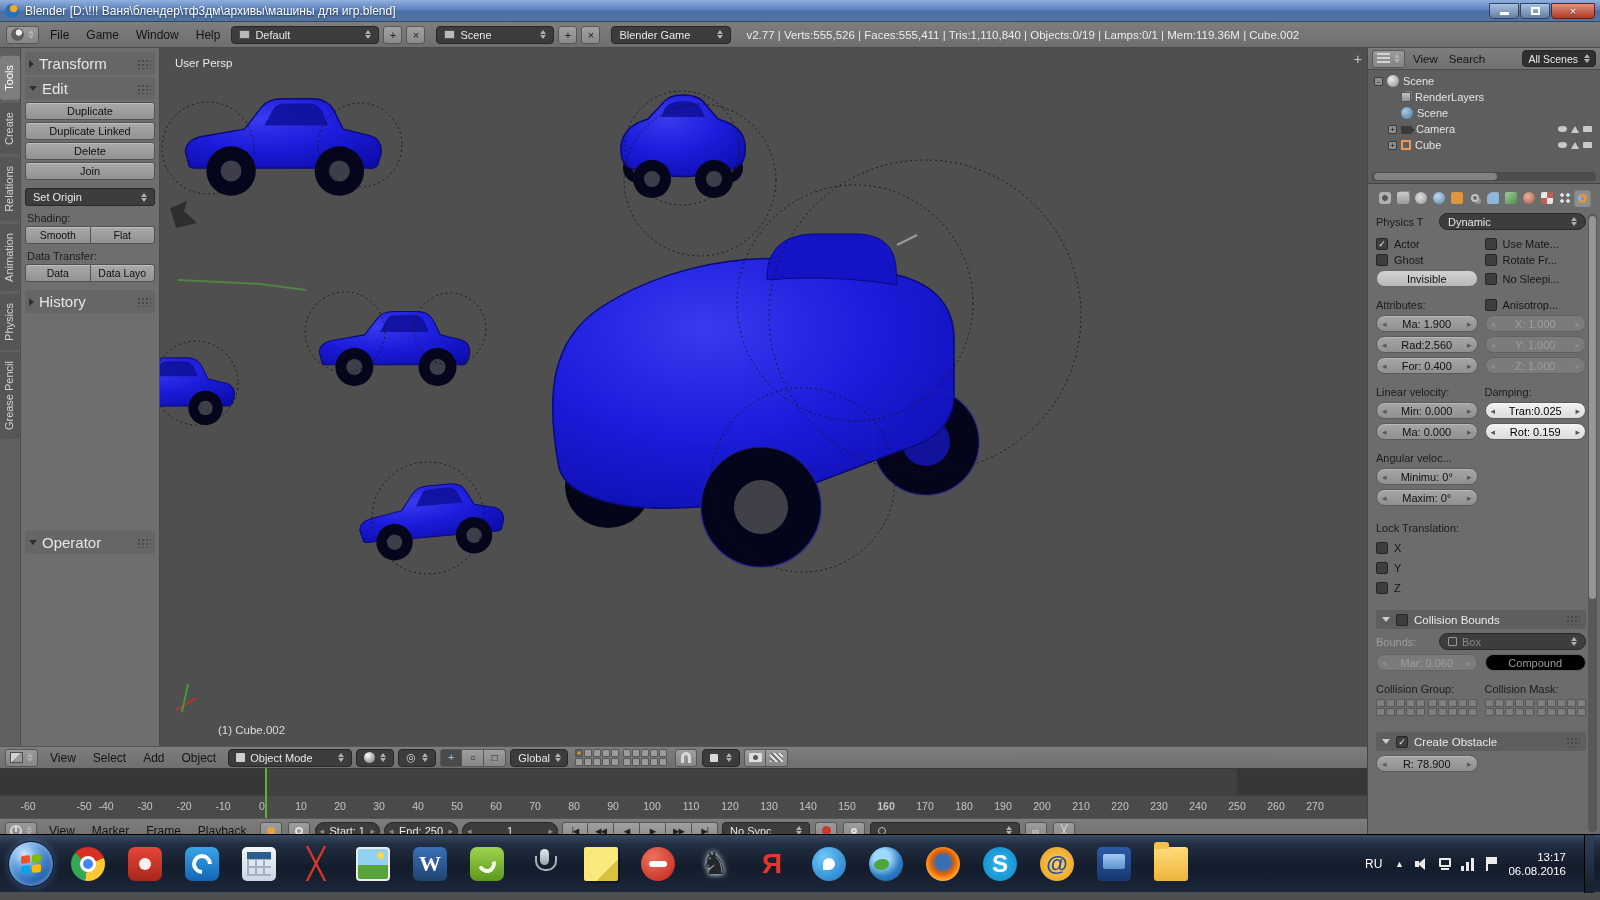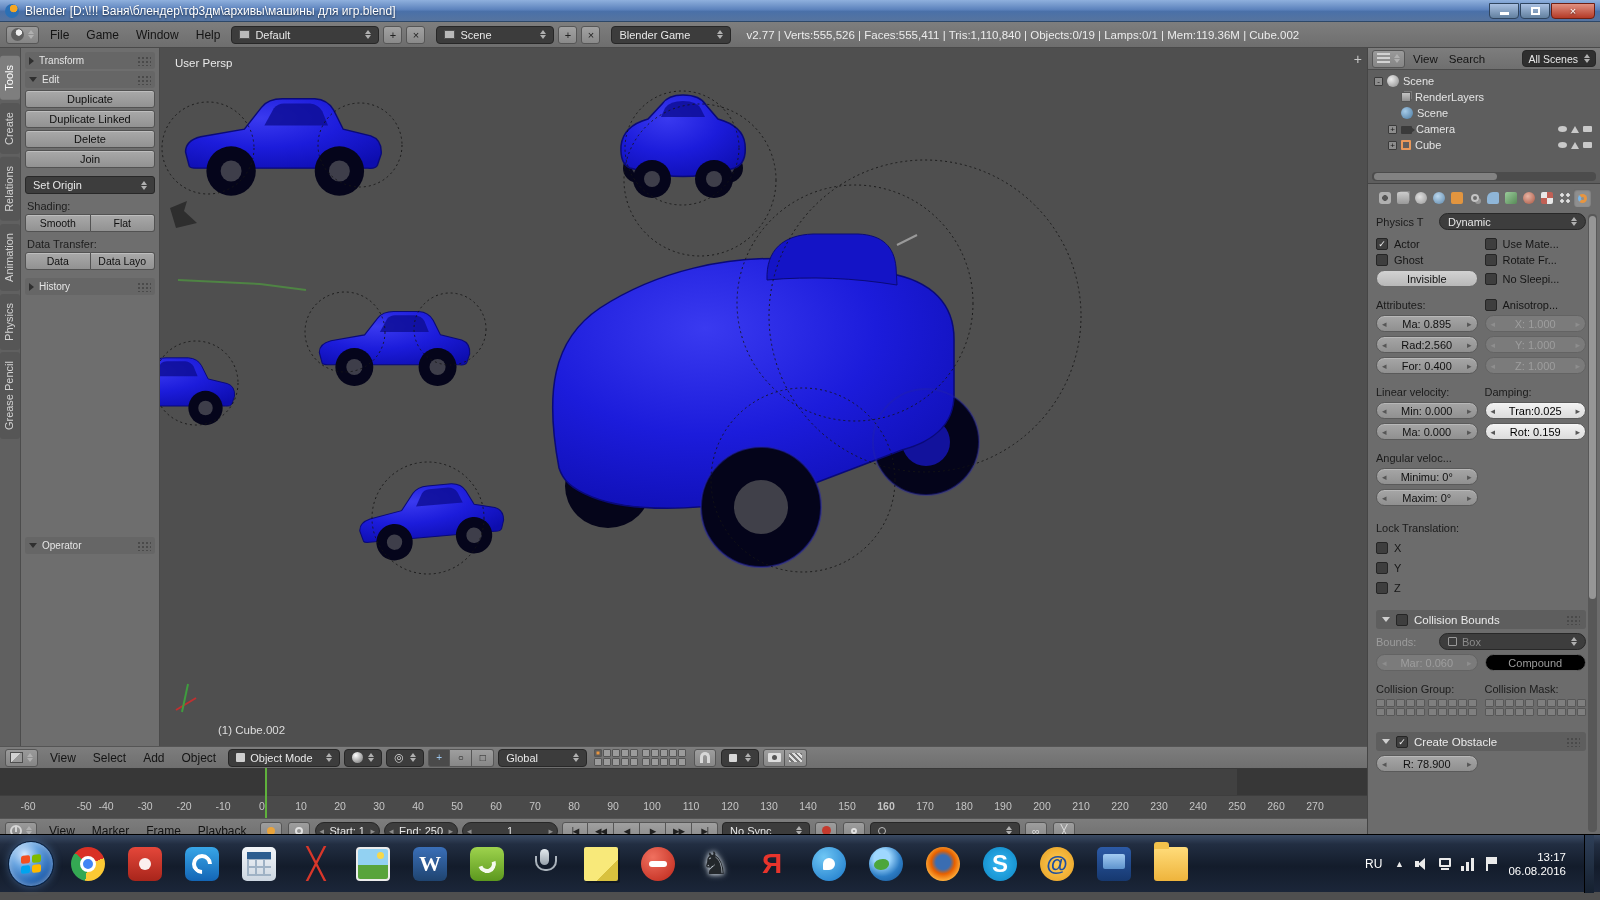--- a/index.html
+++ b/index.html
@@ -50,21 +50,21 @@
 .left-stack{width:1367px;display:flex;flex-direction:column}
 .view-row{flex:1;display:flex;min-height:0}
 
 
 .tooltabs{width:21px;background:#606060;display:flex;flex-direction:column;padding-top:8px;gap:3px;border-right:1px solid #4c4c4c}
 .ttab{writing-mode:vertical-rl;transform:rotate(180deg);color:#d2d2d2;font-size:11px;padding:9px 3px;background:#565656;border-radius:3px;text-align:center}
 .ttab.active{background:#7e7e7e;color:#fff}
 
 
 .toolshelf{width:139px;background:#6e6e6e;border-right:1px solid #4a4a4a;display:flex;flex-direction:column;gap:2px;padding:4px}
-.panel-hdr{display:flex;align-items:center;gap:5px;color:#e6e6e6;font-size:10px;padding:3px 4px;background:#666;border-radius:3px}
+.panel-hdr{display:flex;align-items:center;gap:5px;color:#e6e6e6;font-size:15px;padding:3px 4px;background:#666;border-radius:3px}
 .ts-stack{display:flex;flex-direction:column;gap:2px}
 .ts-btn{height:18px;background:linear-gradient(#a9a9a9,#929292);border:1px solid #525252;border-radius:3px;color:#0f0f0f;font-size:11px;display:flex;align-items:center;justify-content:center;box-shadow:inset 0 1px 0 rgba(255,255,255,.25);white-space:nowrap;overflow:hidden}
 .ts-btn-dark{background:#3d3d3d;border-color:#282828;color:#e6e6e6;justify-content:flex-start;padding:0 7px;box-shadow:none}
 .ts-row{display:flex;font-size:10.5px}
 .ts-row .ts-btn{flex:1;border-radius:0;border-left-width:0;font-size:10.5px}
 .ts-row .ts-btn:first-child{border-radius:3px 0 0 3px;border-left-width:1px}
 .ts-row .ts-btn:last-child{border-radius:0 3px 3px 0}
 .ts-label{color:#1d1d1d;font-size:11px;margin:4px 0 0 2px}
 .mt6{margin-top:6px}
 .operator{margin-top:auto;margin-bottom:188px}
@@ -72,26 +72,26 @@
 
 .viewport{flex:1;position:relative;background:#4f4f4f;overflow:hidden}
 .vp-svg{position:absolute;inset:0}
 .vp-label-tl{position:absolute;top:9px;left:15px;color:#eaeaea;font-size:11.5px}
 .vp-label-bl{position:absolute;bottom:10px;left:58px;color:#dedede;font-size:11.5px}
 .vp-plus{position:absolute;top:3px;right:5px;color:#c9c9c9;font-size:14px}
 
 
 .vp-header{height:22px;background:linear-gradient(#7d7d7d,#6f6f6f);border-top:1px solid #555;display:flex;align-items:center;gap:4px;padding:0 5px}
 .ed3d{width:13px;height:11px;background:linear-gradient(135deg,#d2d2d2 50%,#9a9a9a 50%);border:1px solid #4e4e4e}
-.mode-dd{width:112px}
+.mode-dd{width:124px}
 .mode-ico{width:9px;height:9px;background:#cfcfcf;border-radius:1px;flex:none}
 .icon-dd{width:38px}
 .sphere{width:11px;height:11px;border-radius:50%;background:radial-gradient(circle at 35% 30%,#fff,#9e9e9e 65%,#707070);flex:none}
 .pivot-ico{color:#dcdcdc;font-size:11px;line-height:1}
-.orient-dd{width:89px}
+.orient-dd{width:58px}
 .layer-grid{display:flex;gap:4px;margin:0 3px}
 .layer-half{display:grid;grid-template-columns:repeat(5,8px);grid-auto-rows:8px;gap:1px}
 .layer-cell{background:#9b9b9b;border:1px solid #555;border-radius:1px}
 .layer-cell.active{background:#5c5c5c;box-shadow:inset 0 0 0 1.5px #5c5c5c,inset 0 0 0 3px #e8953f}
 .magnet{width:10px;height:11px;border:3px solid #d8d8d8;border-bottom:none;border-radius:6px 6px 0 0}
 .snap-ico{width:8px;height:8px;background:#d8d8d8;border-radius:1px}
 .r-cam{width:13px;height:9px;background:#dedede;border-radius:1px;position:relative}
 .r-cam::after{content:"";position:absolute;left:4px;top:2px;width:5px;height:5px;border-radius:50%;background:#555}
 .r-clap{width:13px;height:9px;background:repeating-linear-gradient(45deg,#dedede 0 2px,#777 2px 4px)}
 
@@ -728,21 +728,21 @@
               <span class="chk"></span>
               <span>No Sleepi...</span>
             </div>
         </div>
         <div class="pcol2 mt8">
           <div class="plabel">Attributes:</div>
           <div class="chk-row">
               <span class="chk"></span>
               <span>Anisotrop...</span>
             </div>
-          <div class="num-field">Ma: 0.895</div>
+          <div class="num-field">Ma: 1.900</div>
           <div class="num-field disabled">X: 1.000</div>
           <div class="num-field">Rad:2.560</div>
           <div class="num-field disabled">Y: 1.000</div>
           <div class="num-field">For: 0.400</div>
           <div class="num-field disabled">Z: 1.000</div>
         </div>
         <div class="pcol2 mt8">
           <div class="plabel">Linear velocity:</div>
           <div class="plabel">Damping:</div>
           <div class="num-field">Min: 0.000</div>

